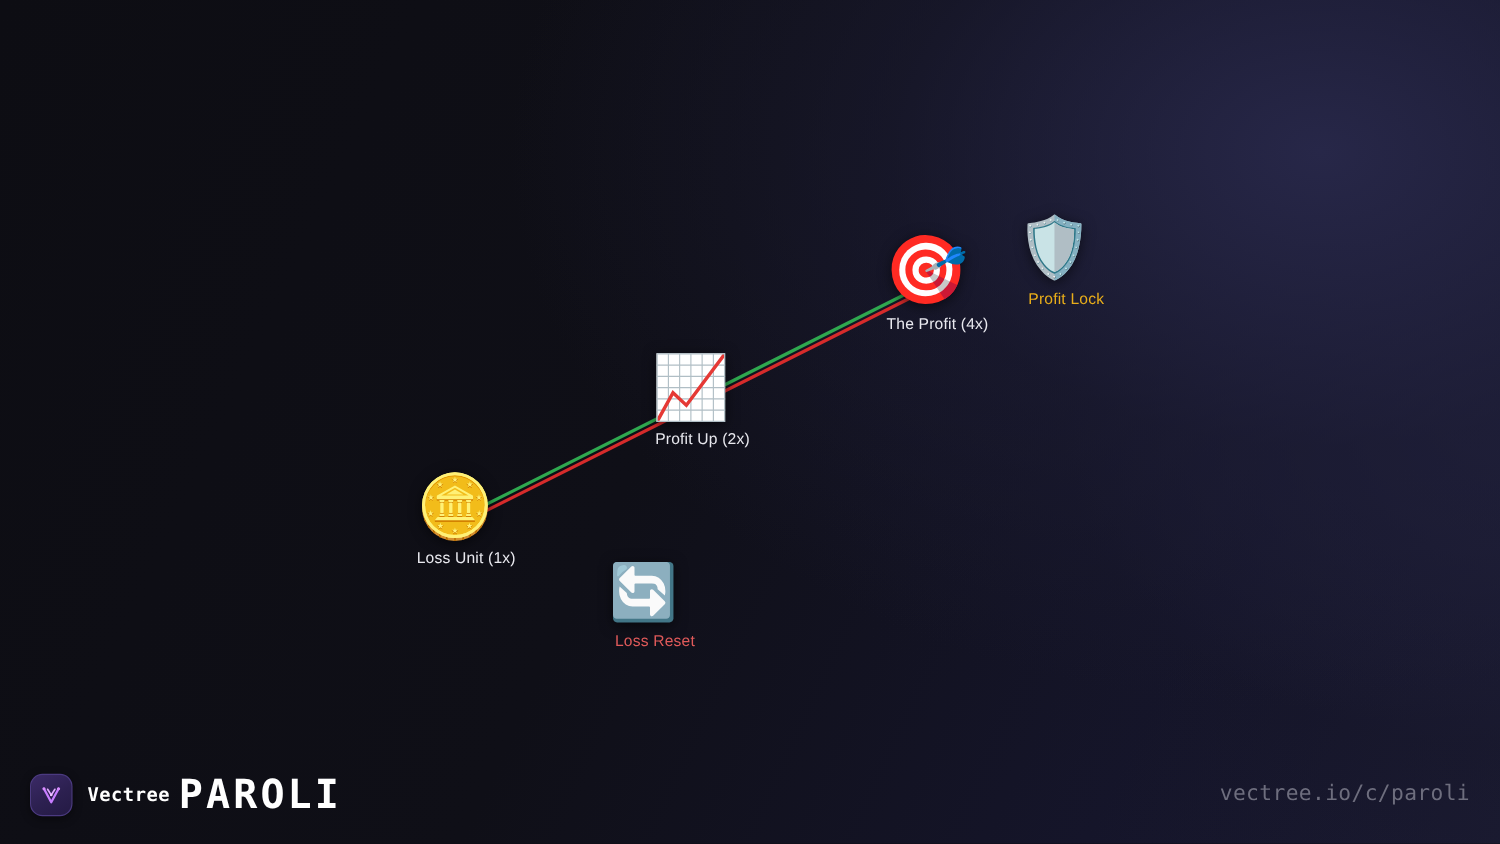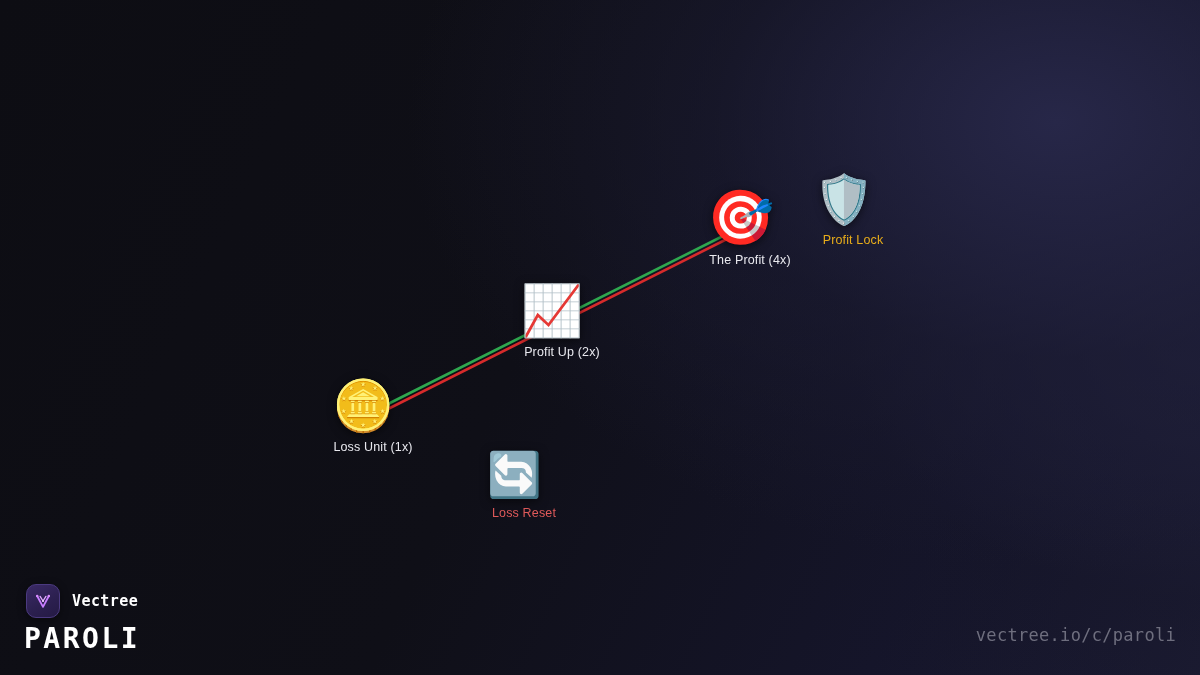--- a/index.html
+++ b/index.html
@@ -47,38 +47,38 @@
 
   
   .sz-54 { font-size:54px; }
   .sz-50 { font-size:50px; }
   .sz-48 { font-size:48px; }
   .sz-44 { font-size:44px; }
 
   
   #brand {
     position:absolute; left:24px; bottom:22px;
-    display:flex; flex-direction:column; gap:7px;align-items:center;
+    display:flex; flex-direction:row; gap:7px;
   }
   #brand-row { display:flex; align-items:center; gap:12px; }
   #brand-mark {
     width:34px; height:34px; border-radius:10px;
     background:linear-gradient(150deg,#3b2a66 0%,#2c2050 55%,#241a44 100%);
     border:1px solid #4b3a80;
     display:flex; align-items:center; justify-content:center;
     box-shadow:0 2px 8px rgba(0,0,0,.45);
     flex:0 0 auto;
   }
   #brand-name {
     font-family:"DejaVu Sans Mono", monospace;
     font-weight:700; font-size:15px; color:#ffffff; letter-spacing:.4px;
   }
   #page-title {
     font-family:"DejaVu Sans Mono", monospace;
-    font-weight:700; font-size:28px; color:#ffffff;
+    font-weight:700; font-size:32px; color:#ffffff;
     letter-spacing:2.5px; line-height:1;
   }
   #site-url {
     position:absolute; right:24px; bottom:30px;
     font-family:"DejaVu Sans Mono", monospace;
     font-size:17px; color:#6e6e7e; letter-spacing:.3px;
   }
 </style>
 </head>
 <body>

